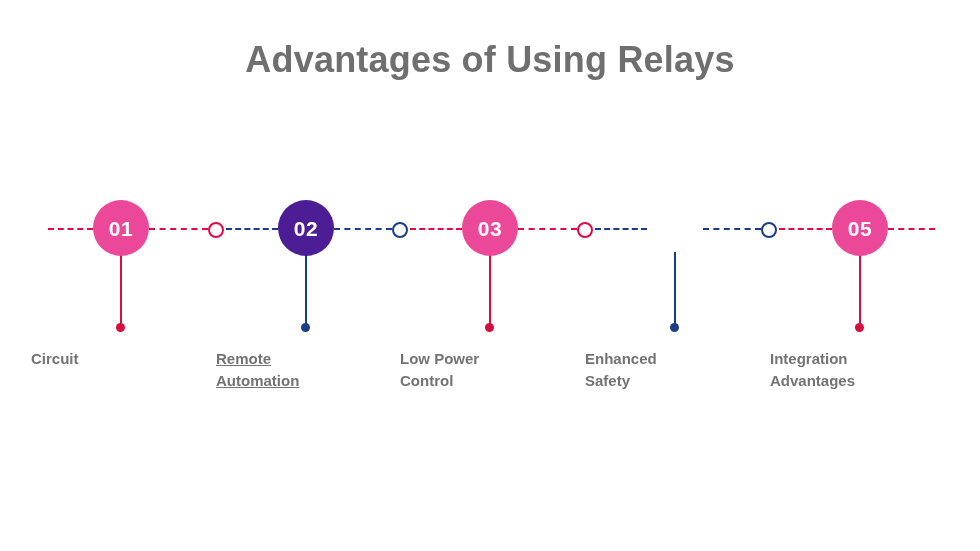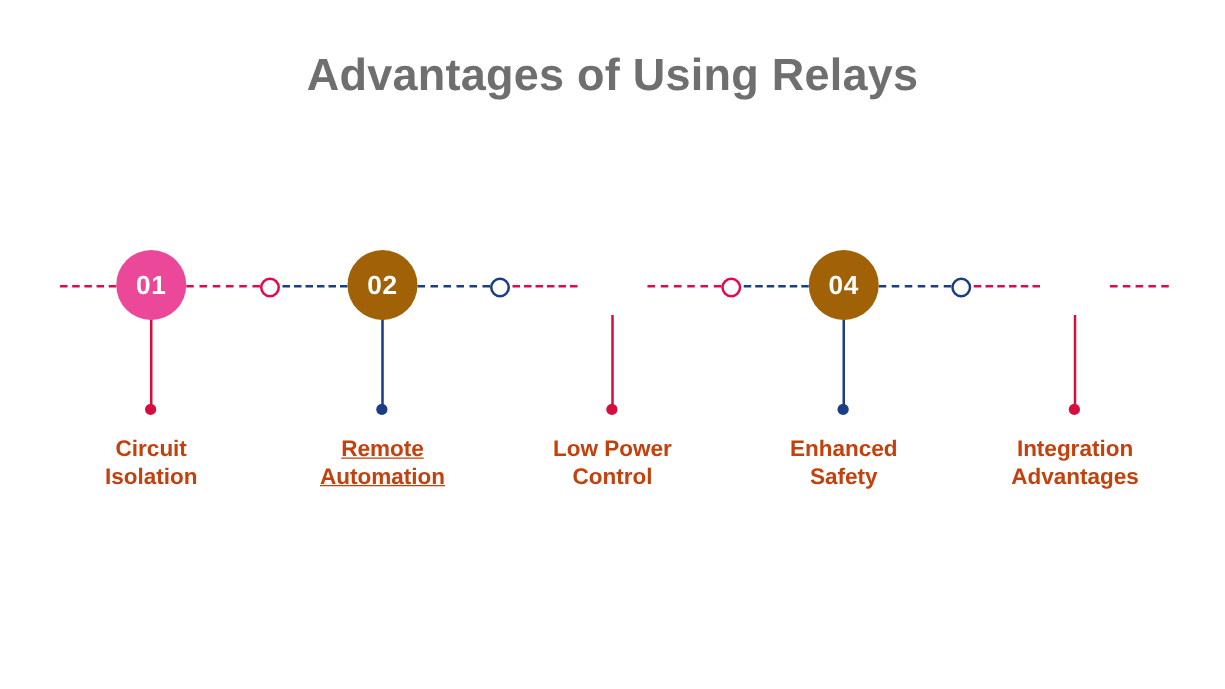--- a/index.html
+++ b/index.html
@@ -62,21 +62,21 @@
     width: 56px;
     height: 56px;
     border-radius: 50%;
     top: 200px;
     display: flex;
     align-items: center;
     justify-content: center;
     z-index: 5;
   }
   .node-red  { background: #ec4899; }
-  .node-blue { background: #a16207; }
+  .node-blue { background: #4c1d95; }
   .node-num {
     color: #ffffff;
     font-size: 21px;
     font-weight: 600;
     letter-spacing: 0.5px;
     line-height: 1;
     user-select: none;
   }
 
   
@@ -113,24 +113,24 @@
     z-index: 4;
   }
   .connector-red  { border-color: #E4084A; }
   .connector-blue { border-color: #1B3C86; }
 
   
   .label {
     position: absolute;
     top: 348px;
     width: 180px;
-    text-align: center;
-    font-size: 18px;
+    text-align: left;
+    font-size: 15px;
     font-weight: bold;
-    color: #c2410c;
+    color: #737373;
     line-height: 22px;
   }
   .label .l2 { display: block; }
 </style>
 </head>
 <body>
 
 <div id="slide">
 
   <div id="page-title">Advantages of Using Relays</div>
@@ -164,27 +164,29 @@
     <div class="connector connector-blue" style="left:392px;"></div>
     <div class="connector connector-red" style="left:577px;"></div>
     <div class="connector connector-blue" style="left:761px;"></div>
 
     <div class="node node-red" style="left:93px;">
       <span class="node-num">01</span>
     </div>
     <div class="node node-blue" style="left:278px;">
       <span class="node-num">02</span>
     </div>
-    <div class="node node-blue" style="left:647px;">
-      <span class="node-num">04</span>
+    <div class="node node-red" style="left:462px;">
+      <span class="node-num">03</span>
+    </div>
+    <div class="node node-red" style="left:832px;">
+      <span class="node-num">05</span>
     </div>
 
     <div class="label" style="left:31px;">
       <span>Circuit</span>
-      <span class="l2">Isolation</span>
     </div>
     <div class="label" style="left:216px;text-decoration:underline;">
       <span>Remote</span>
       <span class="l2">Automation</span>
     </div>
     <div class="label" style="left:585px;">
       <span>Enhanced</span>
       <span class="l2">Safety</span>
     </div>
     <div class="label" style="left:400px;">

